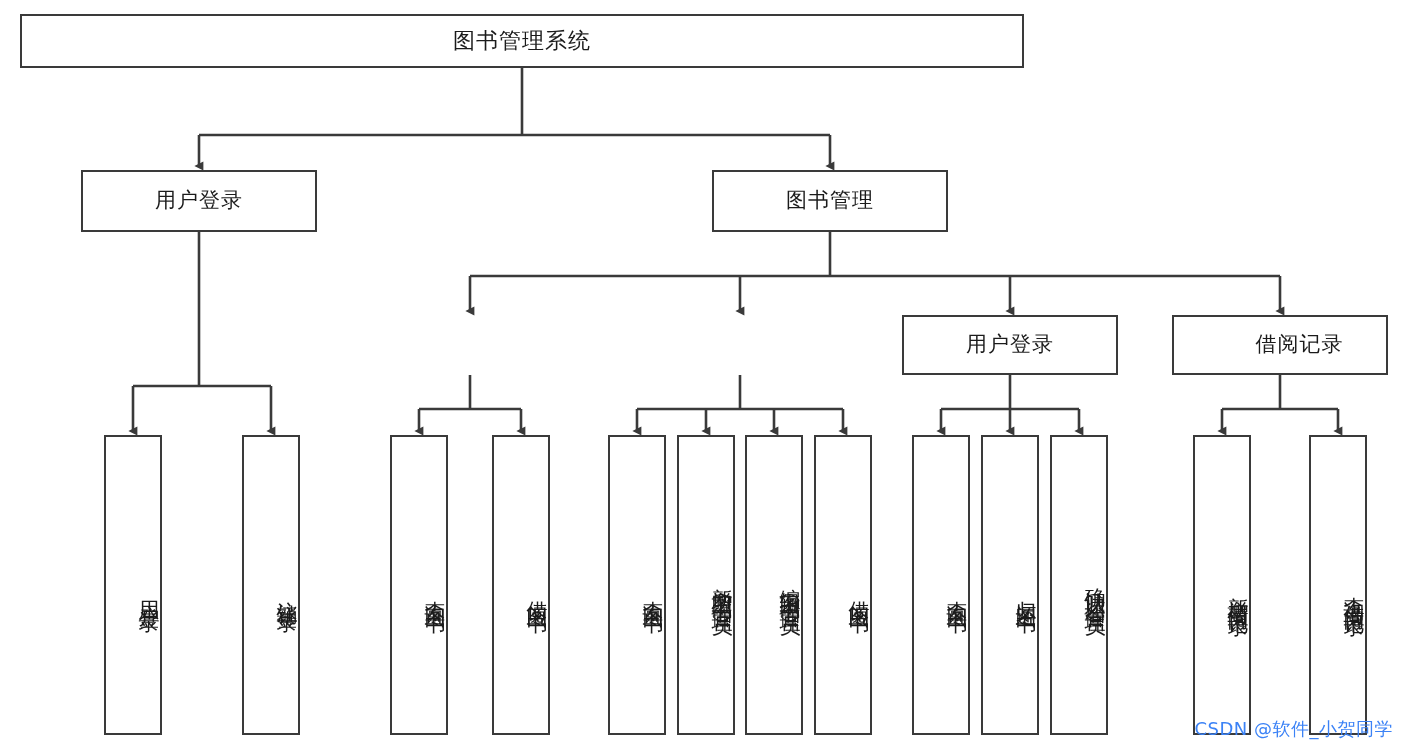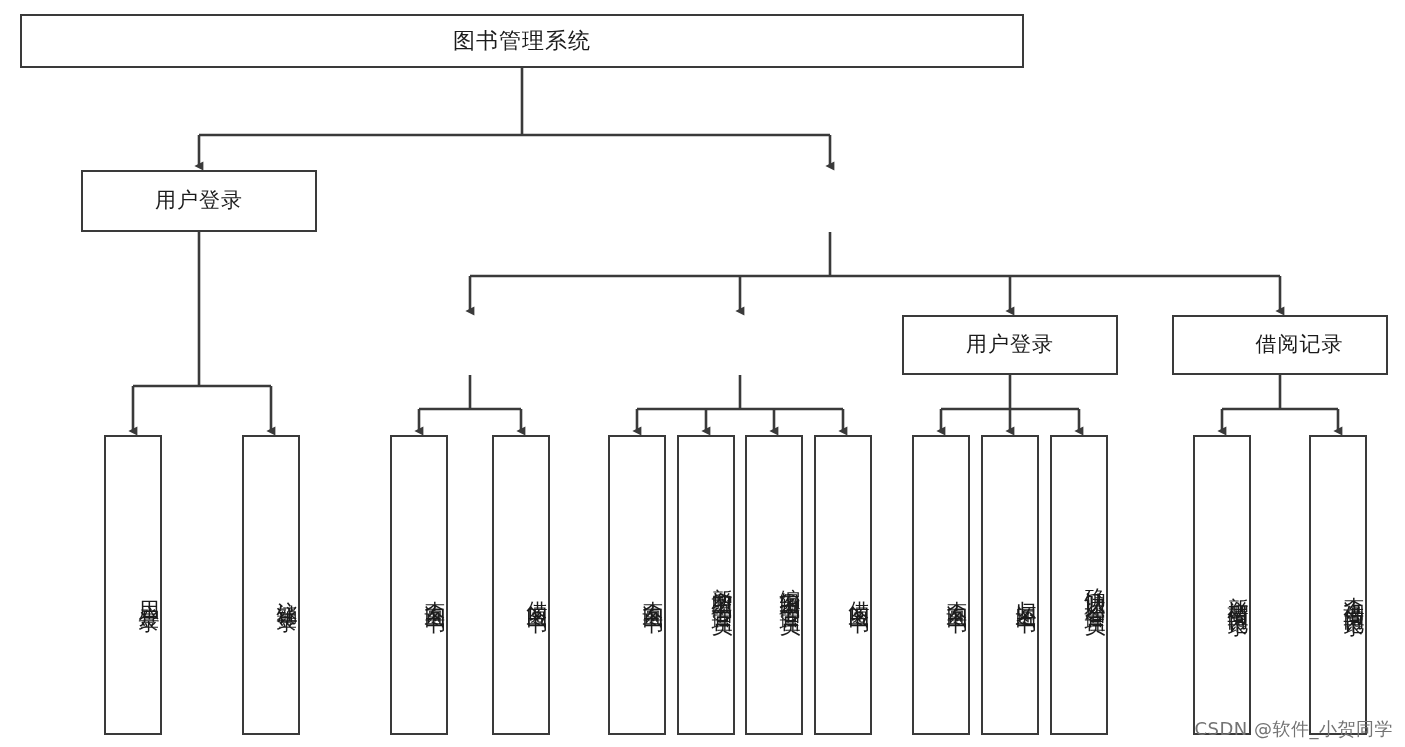--- a/index.html
+++ b/index.html
@@ -48,21 +48,21 @@
     justify-content:center;
     padding-top:14px;
     overflow:hidden;
   }
   .node.vert.topalign{ padding-top:8px; }
   .watermark{
     position:absolute;
     right:12px;
     bottom:6px;
     font-size:18px;
-    color:#737373;
+    color:#3b82f6;
     white-space:nowrap;
     z-index:3;
     letter-spacing:0.5px;
   }
 </style>
 </head>
 <body>
 
 <div id="diagram-root">
 
@@ -115,20 +115,21 @@
       <path d="M1280,375 L1280,409"></path>
       <path d="M1222,409 L1338,409"></path>
       <path d="M1222,409 L1222,431" marker-end="url(#arrow)"></path>
       <path d="M1338,409 L1338,431" marker-end="url(#arrow)"></path>
     </g>
   </svg>
 
   <div class="node horiz root" style="left:20px;top:14px;width:1004px;height:54px;">图书管理系统</div>
 
   <div class="node horiz" style="left:81px;top:170px;width:236px;height:62px;">用户登录</div>
+  <div class="node horiz" style="left:712px;top:170px;width:236px;height:62px;">图书管理</div>
 
   <div class="node horiz" style="left:902px;top:315px;width:216px;height:60px;">用户登录</div>
   <div class="node horiz" style="left:1172px;top:315px;width:216px;height:60px;padding-left:39px;">借阅记录</div>
 
   <div class="node vert" style="left:104px;top:435px;width:58px;height:300px;">用户登录</div>
   <div class="node vert" style="left:242px;top:435px;width:58px;height:300px;">注销登录</div>
 
   <div class="node vert" style="left:390px;top:435px;width:58px;height:300px;">查询图书</div>
   <div class="node vert" style="left:492px;top:435px;width:58px;height:300px;">借阅图书</div>
 

